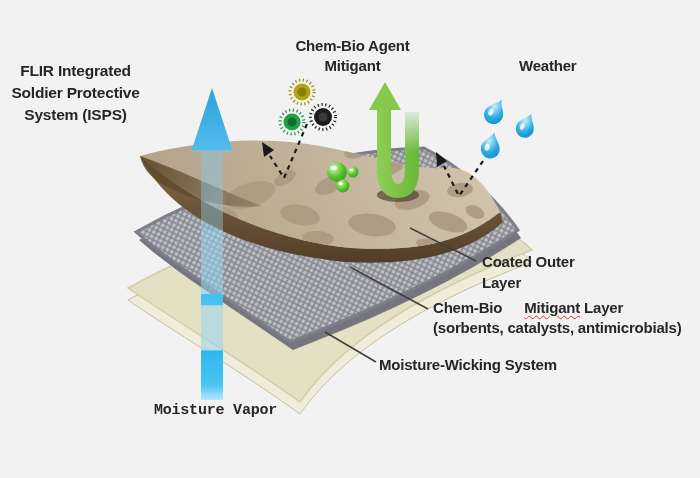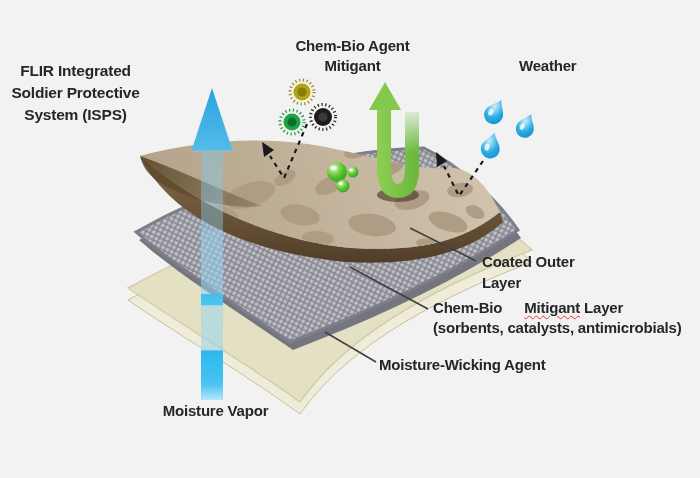--- a/index.html
+++ b/index.html
@@ -209,20 +209,20 @@
   <div>Coated Outer</div>
   <div>Layer</div>
 </div>
 
 <div class="lbl" style="left:433px;top:298px;width:280px;">
   <div><span>Chem-Bio </span><span class="misspelled">Mitigant</span><span> Layer</span></div>
   <div>(sorbents, catalysts, antimicrobials)</div>
 </div>
 
 <div class="lbl" style="left:379px;top:355px;width:220px;">
-  <div>Moisture-Wicking Agent</div>
-</div>
-
-<div class="lbl center" style="left:138px;top:401px;width:155px;">
+  <div>Moisture-Wicking System</div>
+</div>
+
+<div class="lbl center" style="left:138px;top:401px;width:155px;font-family:Liberation Mono, monospace;">
   <div>Moisture Vapor</div>
 </div>
 
 </div>
 
 </body></html>

